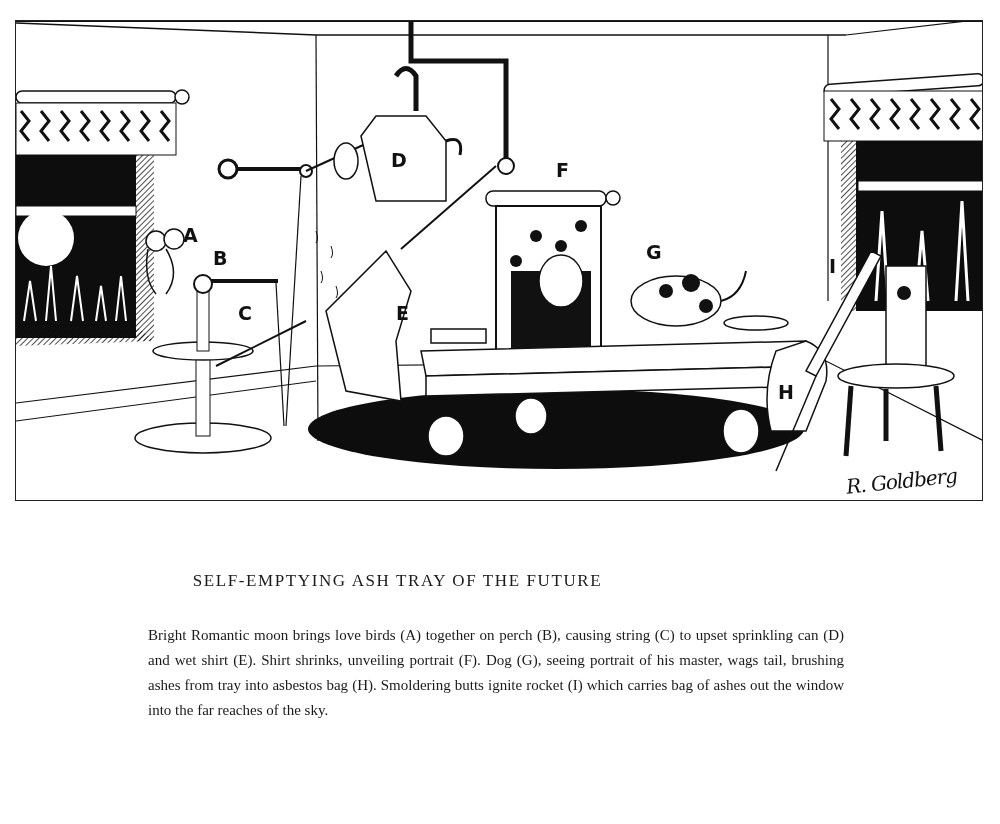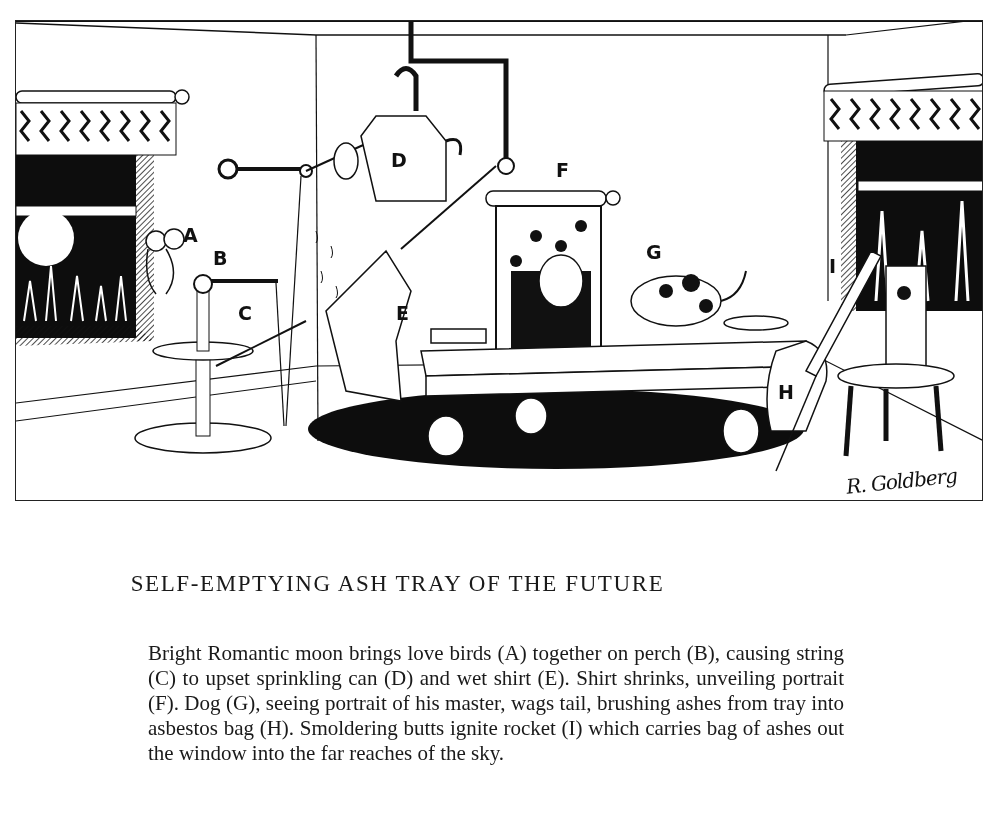--- a/index.html
+++ b/index.html
@@ -1,22 +1,22 @@
 <!DOCTYPE html>
 <html><head>
 <meta charset="utf-8">
 <style>
   html, body { margin:0; padding:0; background:#ffffff; }
   body { width:1000px; height:824px; position:relative; overflow:hidden; font-family:"Liberation Serif", "DejaVu Serif", serif; color:#111; }
   .frame { position:absolute; left:15px; top:20px; width:968px; height:481px; border:1.5px solid #222; box-sizing:border-box; overflow:hidden; background:#fff; }
   .frame svg { position:absolute; left:0; top:0; }
   .label { position:absolute; font-family:"DejaVu Sans", "Liberation Sans", sans-serif; font-weight:bold; font-size:19px; color:#111; line-height:1; }
   .signature { position:absolute; font-family:"DejaVu Serif", serif; font-style:italic; font-size:20px; color:#111; transform:rotate(-6deg); letter-spacing:-1px; }
-  .title { position:absolute; left:0; width:795px; top:571px; text-align:center; font-size:23px; letter-spacing:1.6px; color:#1a1a1a; }
-  .body { position:absolute; left:148px; width:696px; top:641px; font-size:21px; line-height:25px; text-align:justify; color:#1a1a1a; }
+  .title { position:absolute; left:0; width:795px; top:571px; text-align:center; font-size:17px; letter-spacing:1.6px; color:#1a1a1a; }
+  .body { position:absolute; left:148px; width:696px; top:623px; font-size:15px; line-height:25px; text-align:justify; color:#1a1a1a; }
   .body p { margin:0 0 14px 0; }
 </style>
 </head>
 <body>
 
 <div class="frame">
   <svg width="968" height="481" viewBox="0 0 968 481">
 
     <line x1="0" y1="0" x2="968" y2="0" stroke="#111" stroke-width="2"></line>
     <line x1="0" y1="2" x2="300" y2="14" stroke="#111" stroke-width="1.5"></line>

